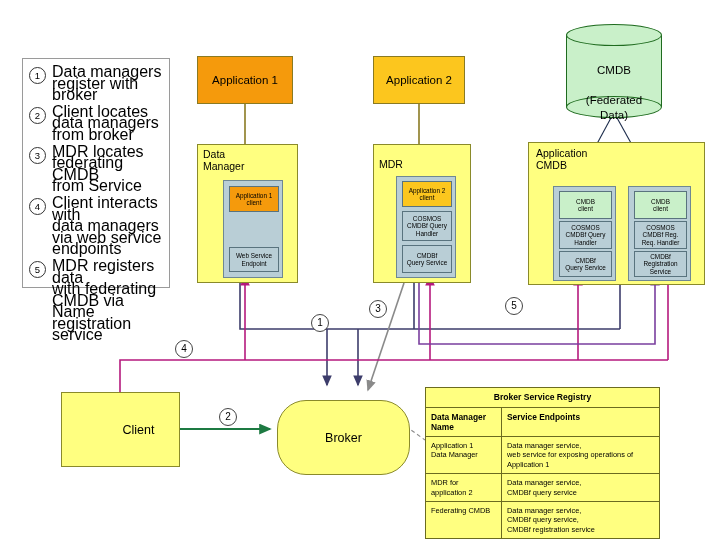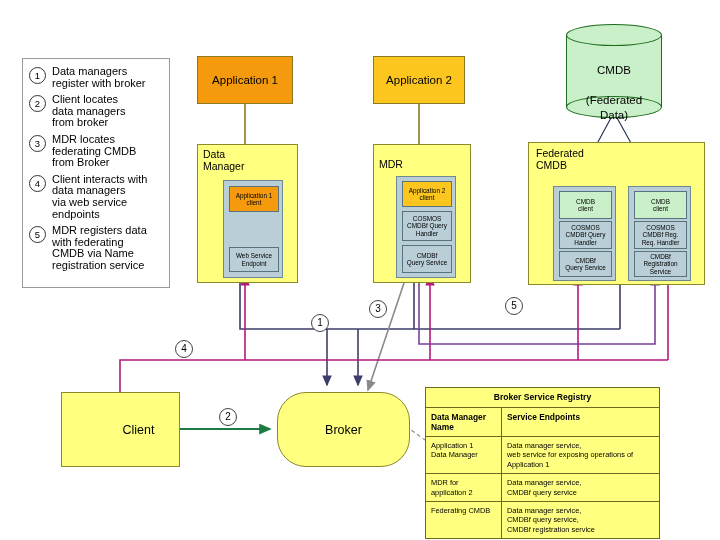--- a/index.html
+++ b/index.html
@@ -17,21 +17,21 @@
     position:absolute;left:22px;top:58px;width:148px;height:230px;
     border:1px solid #9a9a9a;background:#ffffff;box-sizing:border-box;
   }
   .legend-list{position:absolute;left:6px;top:7px;right:4px;}
   .legend-row{display:flex;align-items:flex-start;margin-bottom:5px;}
   .lg-num{
     flex:none;width:17px;height:17px;border:1px solid #333;border-radius:50%;
     font-size:9.5px;line-height:15px;text-align:center;margin-right:6px;margin-top:1px;
     background:#fff;box-sizing:border-box;
   }
-  .lg-txt{font-size:11px;line-height:11.6px;white-space:pre-line;}
+  .lg-txt{font-size:16px;line-height:11.6px;white-space:pre-line;}
 
   
   .box{position:absolute;box-sizing:border-box;}
   .app{
     border:1px solid #8a7a22;display:flex;align-items:center;justify-content:center;
     font-size:11.5px;
   }
   .app1{left:197px;top:56px;width:96px;height:48px;background:#f59a0c;}
   .app2{left:373px;top:56px;width:92px;height:48px;background:#fcc61e;}
 
@@ -77,21 +77,21 @@
     position:absolute;left:0;top:24px;width:96px;text-align:center;
     font-size:11.5px;line-height:15px;white-space:pre-line;z-index:2;
   }
 
   
   .cb{
     border:1px solid #8a8a2a;background:#ffff80;
     display:flex;align-items:center;justify-content:center;font-size:12.5px;
   }
   .client{left:61px;top:392px;width:119px;height:75px;padding-left:36px;}
-  .broker{left:277px;top:392px;width:133px;height:75px;border-radius:29px;}
+  .broker{left:277px;top:400px;width:133px;height:75px;border-radius:29px;}
 
   
   .wnum{
     position:absolute;width:18px;height:18px;border:1px solid #444;border-radius:50%;
     background:#fff;font-size:10px;line-height:16px;text-align:center;box-sizing:border-box;
   }
 
   
   .reg{
     position:absolute;left:425px;top:371px;width:235px;
@@ -186,21 +186,21 @@
       <div class="legend-row">
         <div class="lg-num">2</div>
         <div class="lg-txt">Client locates
 data managers
 from broker</div>
       </div>
       <div class="legend-row">
         <div class="lg-num">3</div>
         <div class="lg-txt">MDR locates
 federating CMDB
-from Broker</div>
+from Service</div>
       </div>
       <div class="legend-row">
         <div class="lg-num">4</div>
         <div class="lg-txt">Client interacts with
 data managers
 via web service
 endpoints</div>
       </div>
       <div class="legend-row">
         <div class="lg-num">5</div>
@@ -244,21 +244,21 @@
 client</div>
       <div class="node blue" style="left:5px;top:34px;width:50px;height:30px;">COSMOS
 CMDBf Query
 Handler</div>
       <div class="node blue" style="left:5px;top:68px;width:50px;height:28px;">CMDBf
 Query Service</div>
     </div>
   </div>
 
   <div class="box panel fed">
-    <div class="panel-title" style="left:7px;top:5px;">Federated
+    <div class="panel-title" style="left:7px;top:5px;">Application
 CMDB</div>
 
     <div class="subpanel" style="left:24px;top:43px;width:63px;height:95px;">
       <div class="node green" style="left:5px;top:4px;width:53px;height:28px;">CMDB
 client</div>
       <div class="node blue" style="left:5px;top:34px;width:53px;height:28px;">COSMOS
 CMDBf Query
 Handler</div>
       <div class="node blue" style="left:5px;top:64px;width:53px;height:26px;">CMDBf
 Query Service</div>

